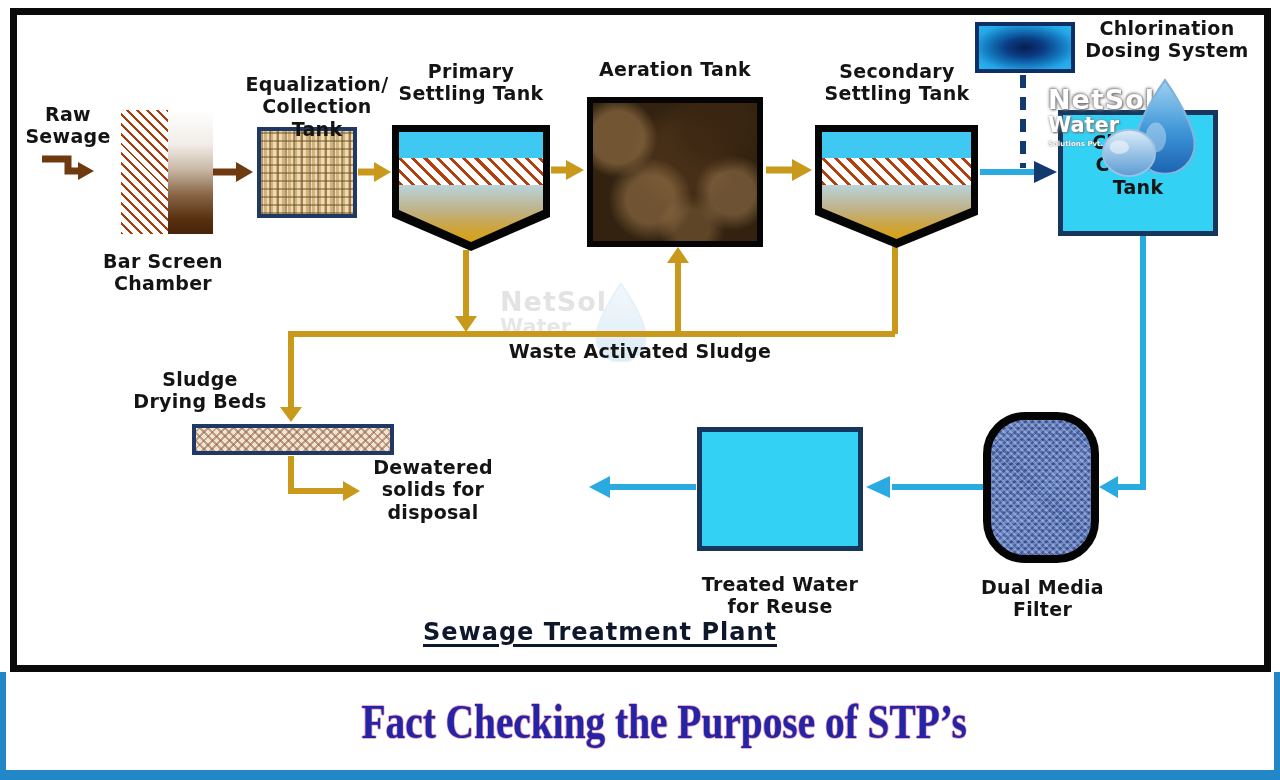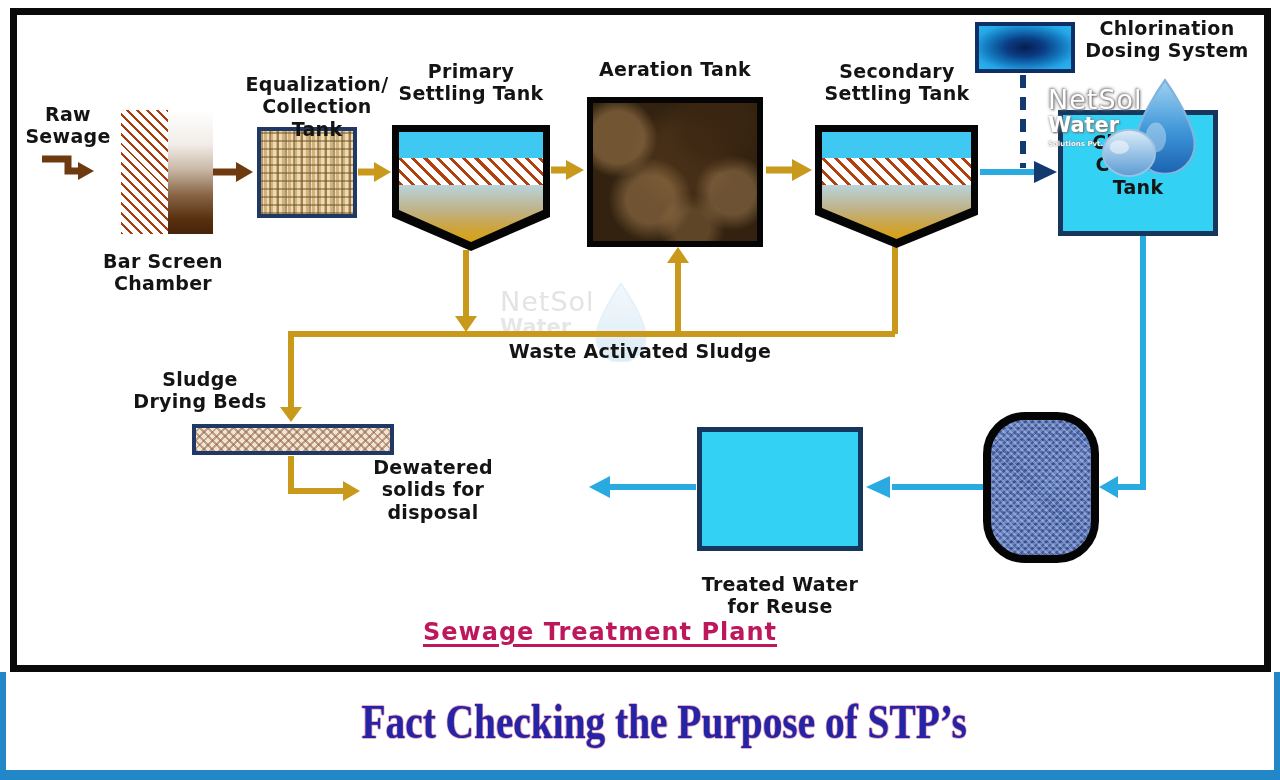--- a/index.html
+++ b/index.html
@@ -50,32 +50,32 @@
       repeating-linear-gradient(-45deg,rgba(20,32,90,.4) 0 2px,rgba(0,0,0,0) 2px 5px),
       repeating-linear-gradient(0deg,rgba(40,60,140,.35) 0 2px,rgba(0,0,0,0) 2px 6px),
       #6b87c4;}
   .beds{border:4px solid #1F3864;
     background:
       repeating-linear-gradient(45deg,rgba(146,100,70,.55) 0 2px,rgba(0,0,0,0) 2px 6px),
       repeating-linear-gradient(-45deg,rgba(146,100,70,.55) 0 2px,rgba(0,0,0,0) 2px 6px),
       #f2e4d4;}
   
   .diagram-title{position:absolute;left:340px;top:618px;width:520px;text-align:center;z-index:5;
-      font-weight:bold;font-size:24px;letter-spacing:1px;color:#be185d;
+      font-weight:bold;font-size:24px;letter-spacing:1px;color:#0f172a;
       text-decoration:underline;text-decoration-thickness:3px;text-underline-offset:4px;}
   .banner{position:absolute;left:0;top:672px;width:1280px;height:108px;box-sizing:border-box;
       background:#ffffff;border-left:6px solid #2287C7;border-right:6px solid #2287C7;
       border-bottom:10px solid #2287C7;display:flex;align-items:center;justify-content:center;padding-left:48px;}
   .banner-text{font-family:"Liberation Serif","DejaVu Serif",serif;font-weight:bold;
       font-size:48px;color:#2424A6;transform:scaleX(.82);white-space:nowrap;
       text-shadow:1px 0 0 rgba(225,130,160,.65),-1px 0 0 rgba(225,130,160,.65),
                   0 1px 0 rgba(225,130,160,.65),0 -1px 0 rgba(225,130,160,.65);}
   
   .logo{position:absolute;z-index:6;}
-  .logo .nt{font-size:27px;font-weight:normal;color:#ffffff;letter-spacing:1px;line-height:1;
+  .logo .nt{font-size:27px;font-weight:bold;color:#ffffff;letter-spacing:1px;line-height:1;
       text-shadow:1px 1px 2px #6f6f6f,-1px -1px 2px #9a9a9a,0 0 4px #808080;}
   .logo .wt{font-size:21px;font-weight:bold;color:#ffffff;line-height:1.15;
       text-shadow:1px 1px 2px #6f6f6f,0 0 3px #8a8a8a;}
   .logo .st{font-size:7px;font-weight:bold;color:#f4f4f4;line-height:2;
       text-shadow:0 0 2px #777;}
   .logo .drop{position:absolute;}
   .wm-center{opacity:.5;z-index:1;}
   .wm-center .nt{color:#c8c8c8;text-shadow:0 0 2px #ffffff;}
   .wm-center .wt{color:#cfcfcf;text-shadow:0 0 2px #ffffff;}
 </style>
@@ -146,20 +146,22 @@
   <div class="lbl" style="left:386px;top:60px;width:170px;">Primary
 Settling Tank</div>
   <div class="lbl" style="left:585px;top:58px;width:180px;">Aeration Tank</div>
   <div class="lbl" style="left:808px;top:60px;width:178px;">Secondary
 Settling Tank</div>
   <div class="lbl" style="left:1078px;top:17px;width:178px;">Chlorination
 Dosing System</div>
   <div class="lbl" style="left:1058px;top:131px;width:160px;z-index:5;">Chlorine
 Contact
 Tank</div>
+  <div class="lbl" style="left:965px;top:576px;width:155px;">Dual Media
+Filter</div>
   <div class="lbl" style="left:690px;top:565px;width:180px;margin-top:8px;">Treated Water
 for Reuse</div>
   <div class="lbl" style="left:130px;top:368px;width:140px;">Sludge
 Drying Beds</div>
   <div class="lbl" style="left:490px;top:340px;width:300px;">Waste Activated Sludge</div>
   <div class="lbl" style="left:358px;top:456px;width:150px;">Dewatered
 solids for
 disposal</div>
 
   <div class="node barscreen-stripes" style="left:121px;top:110px;width:47px;height:124px;"></div>

